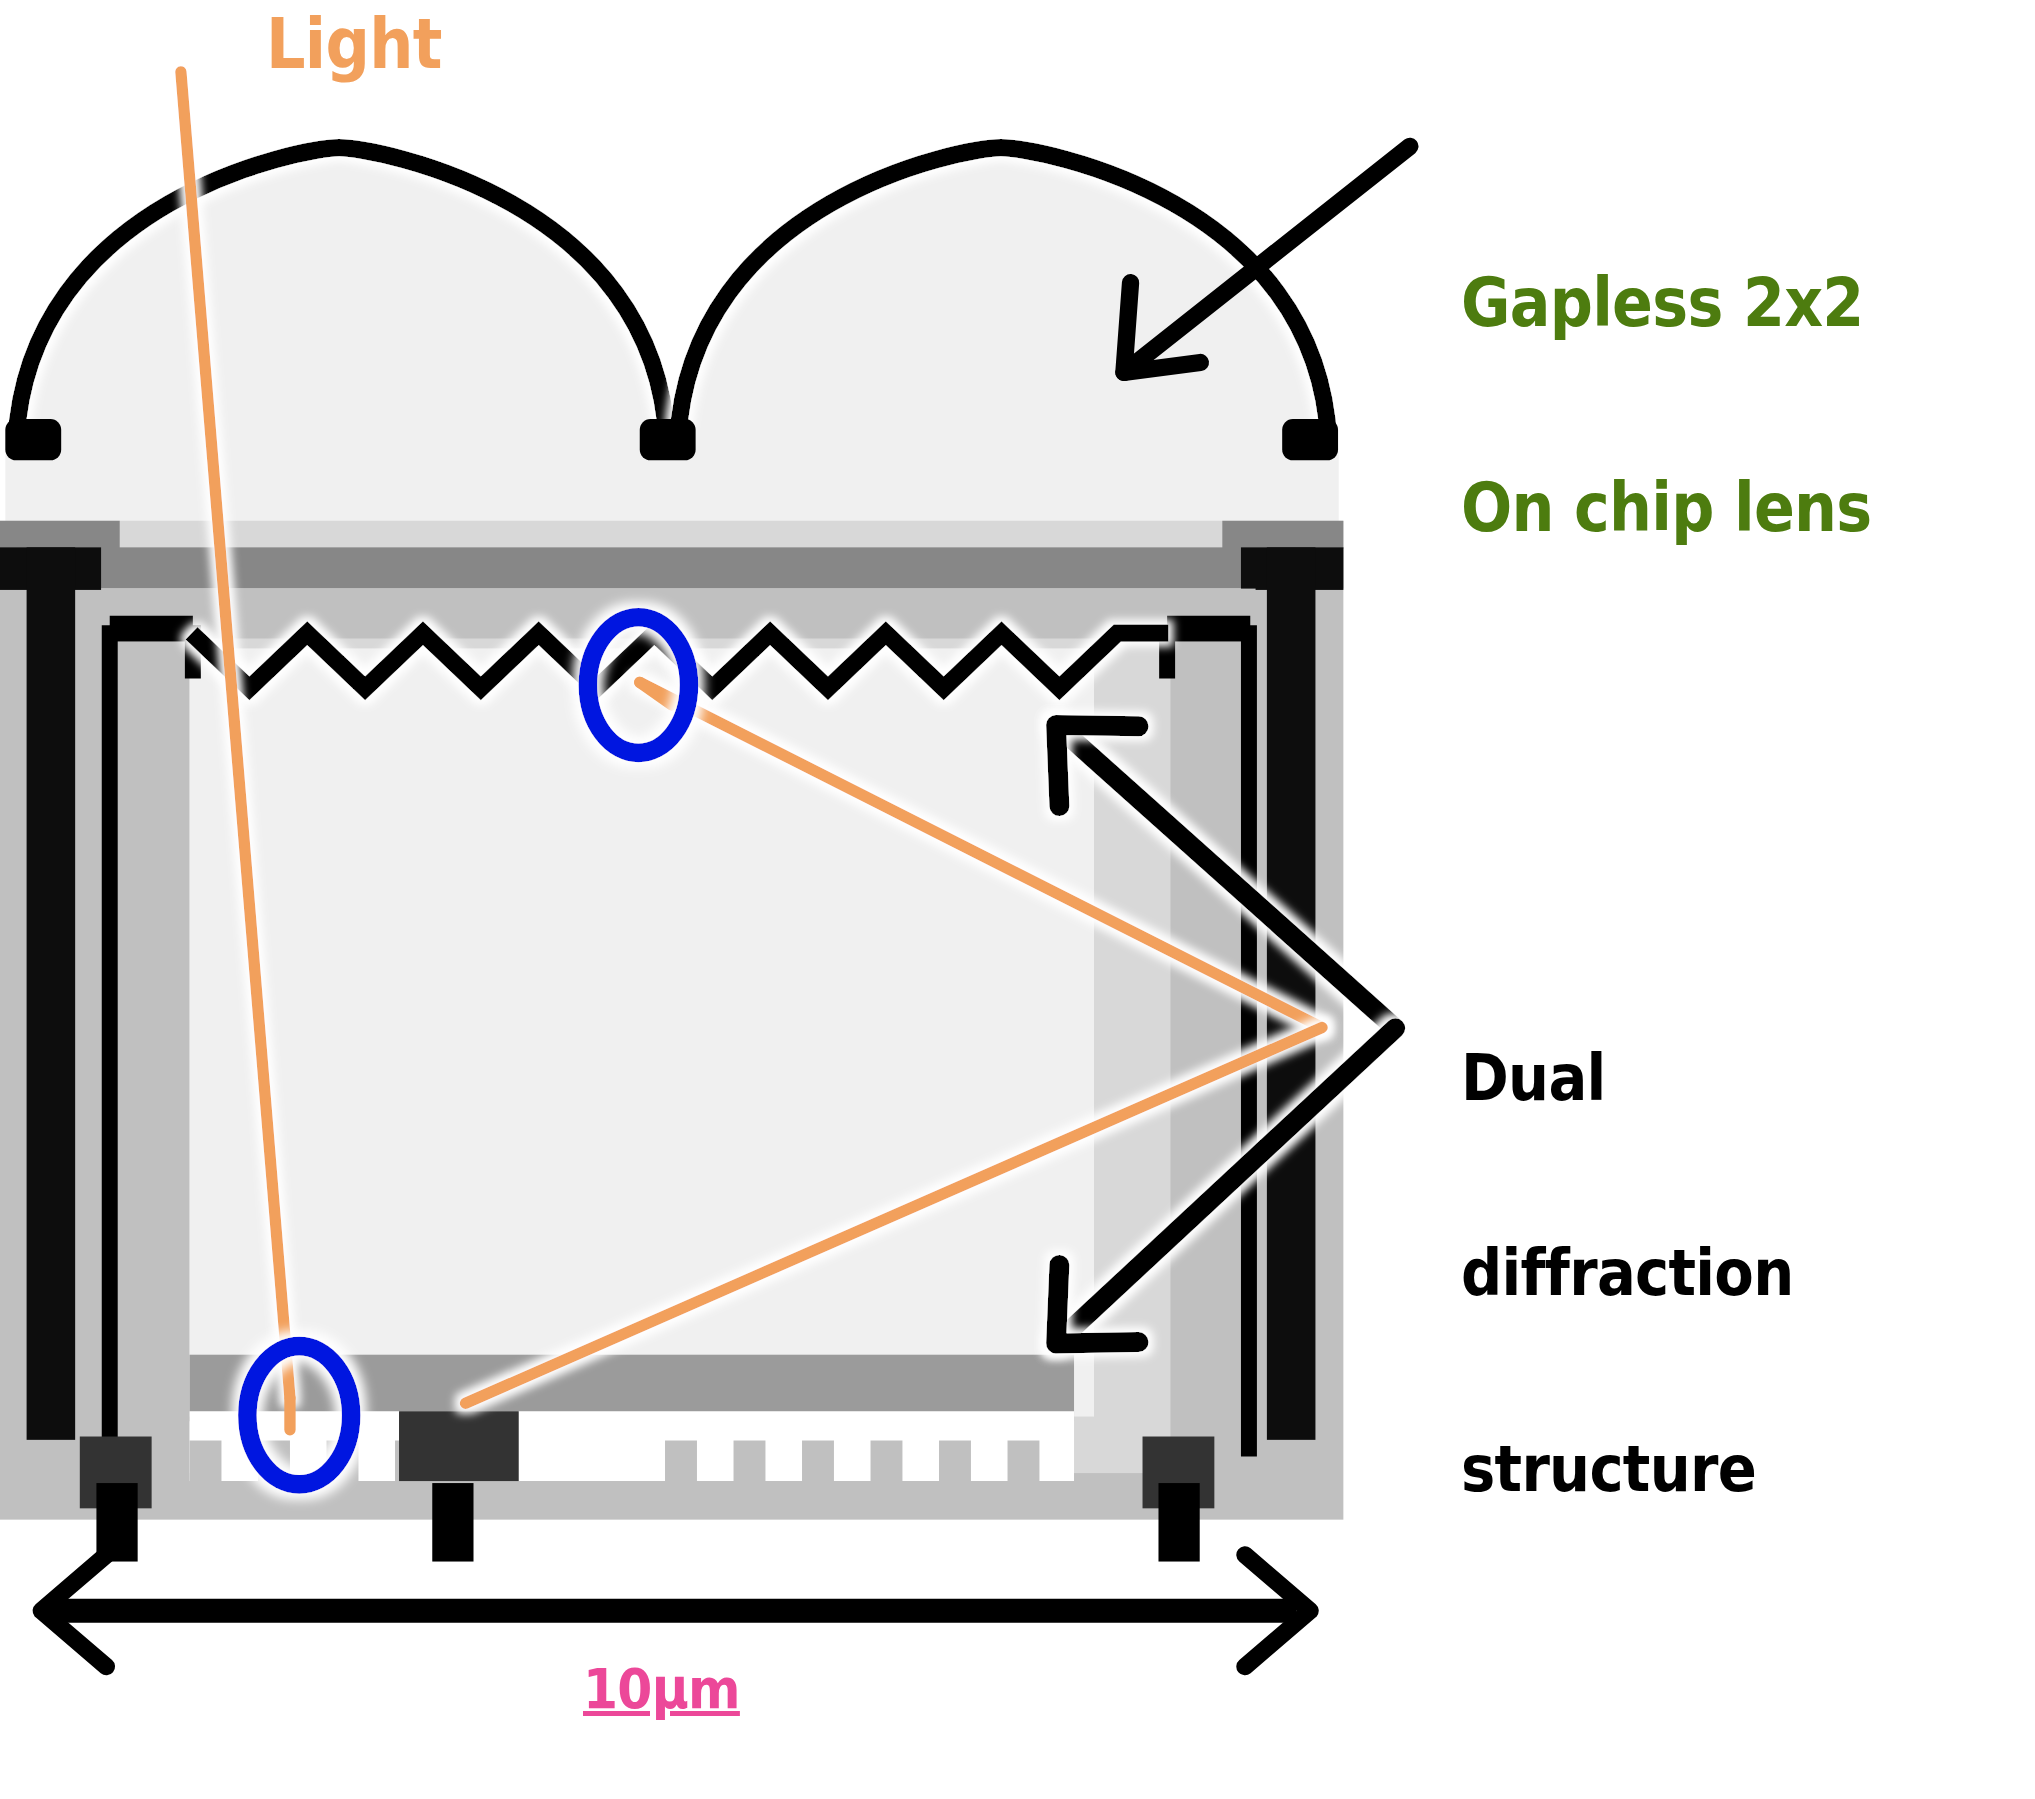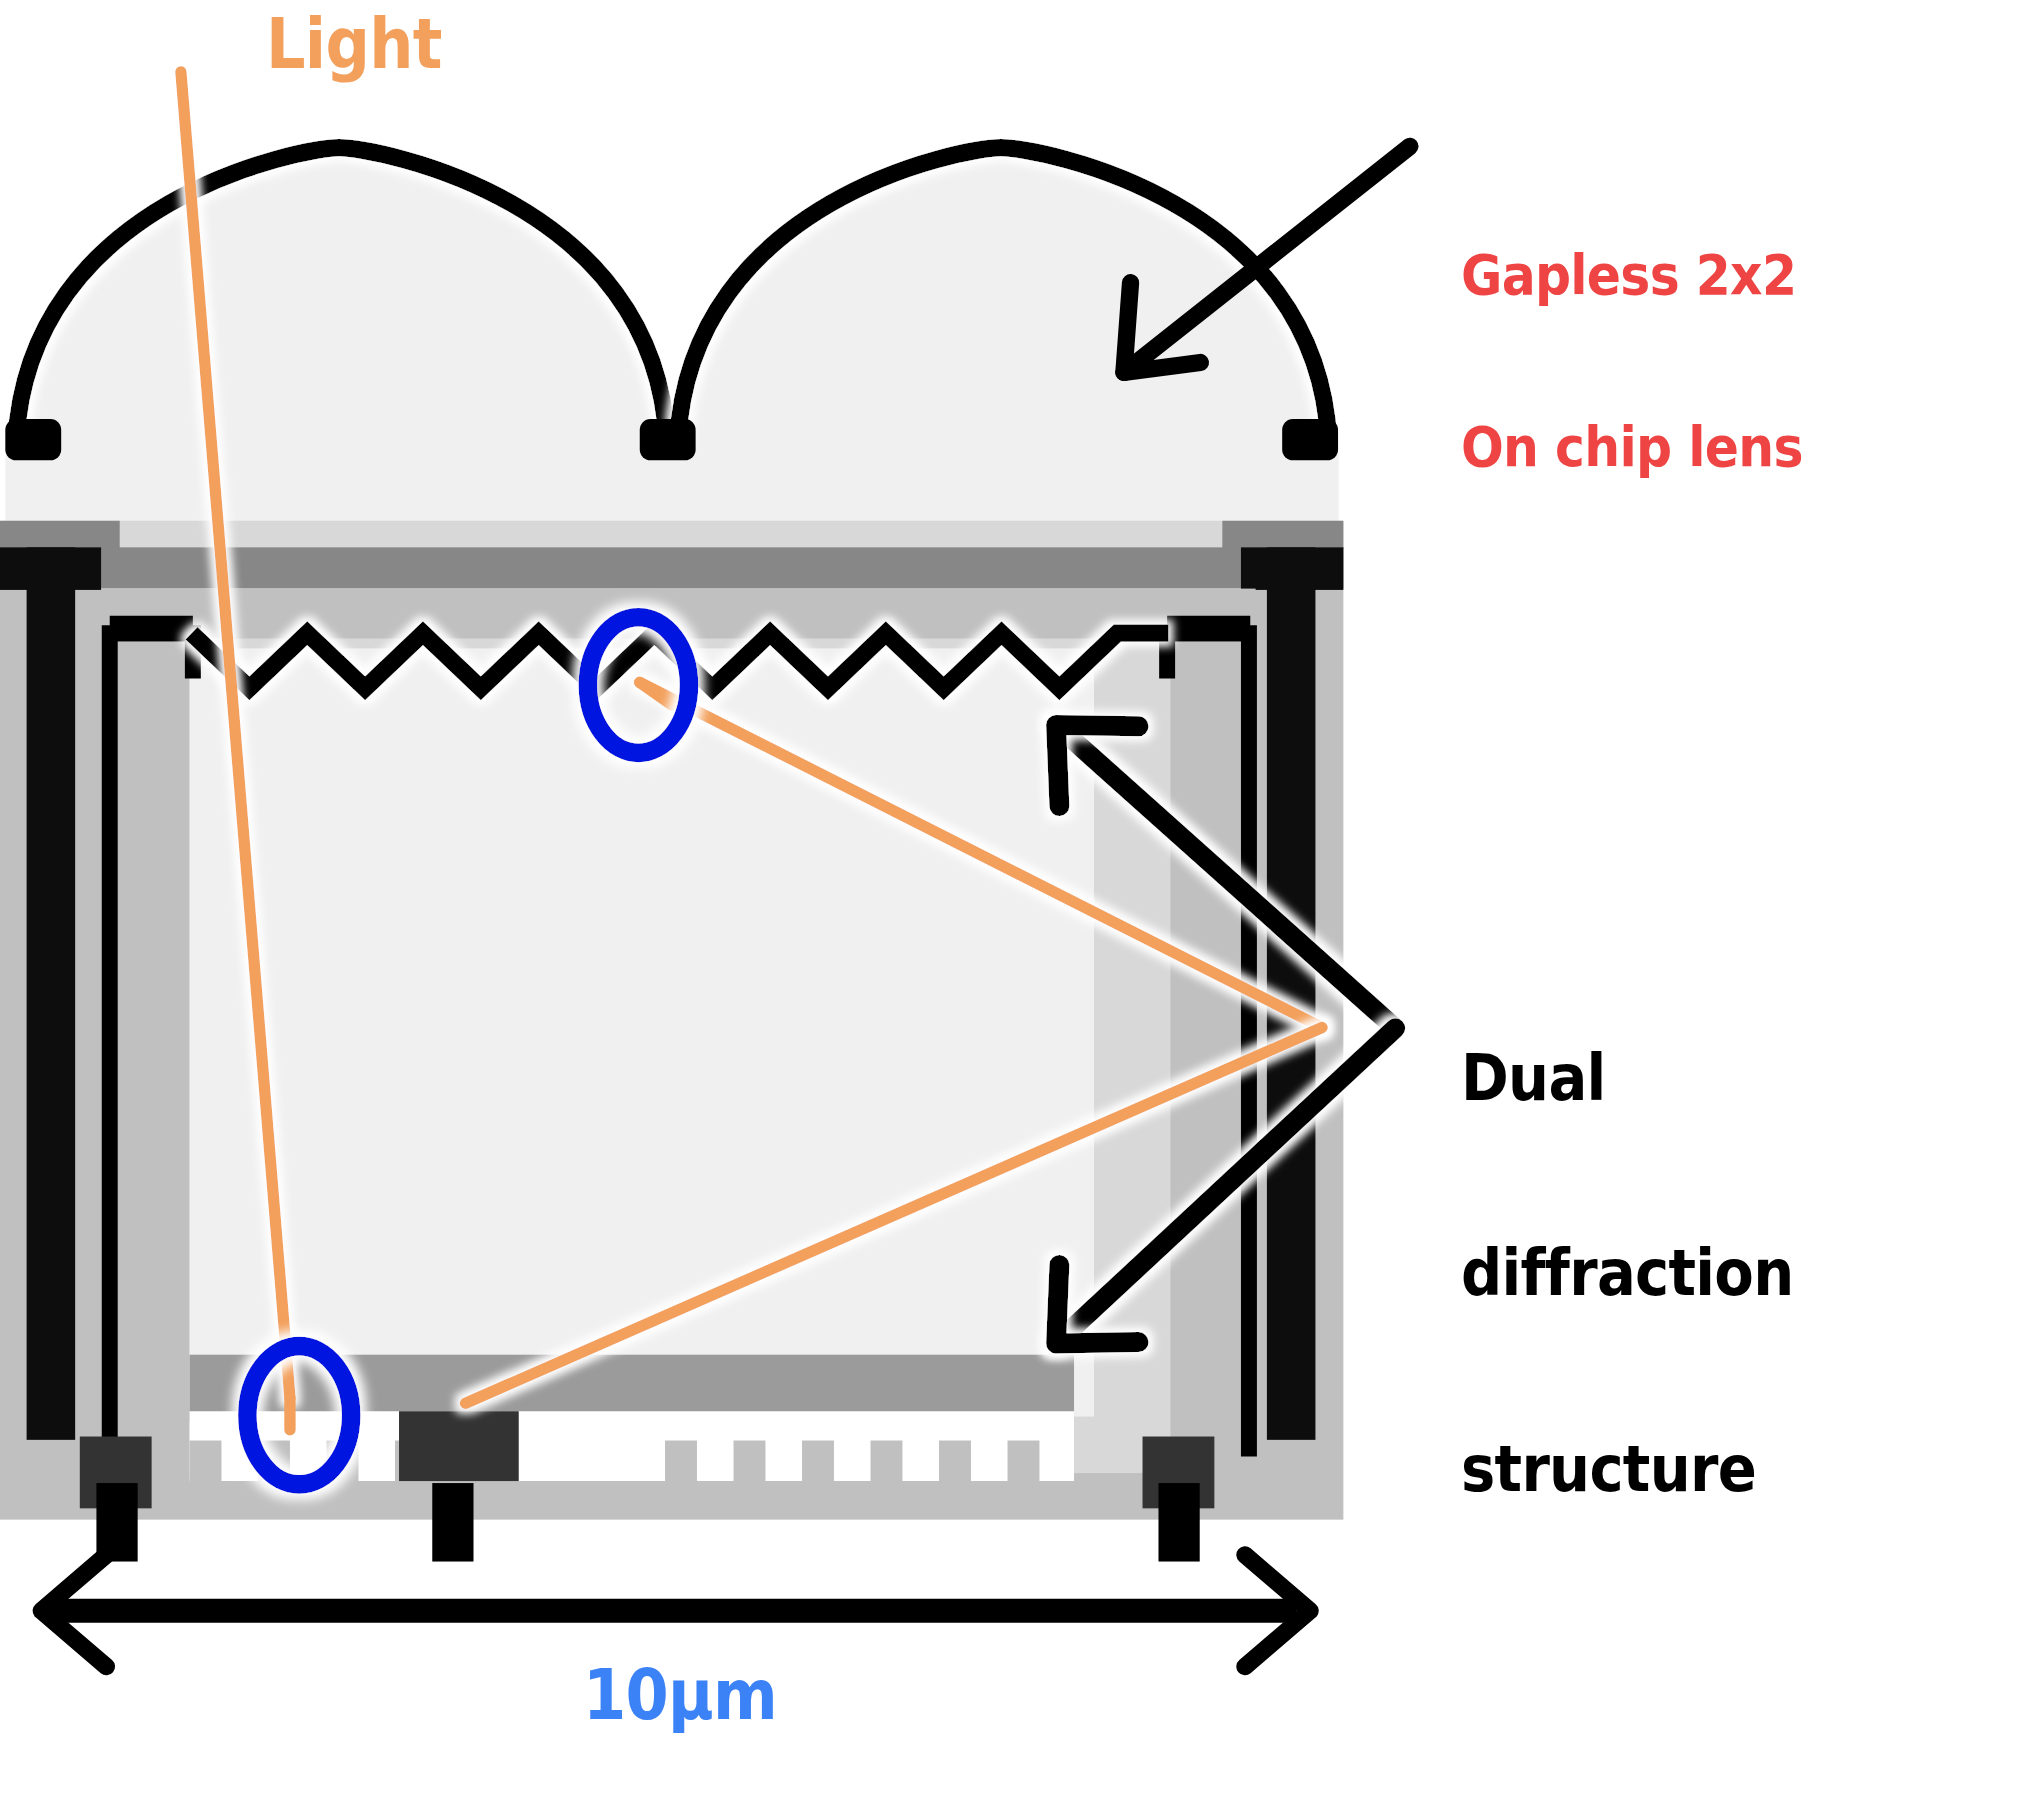--- a/index.html
+++ b/index.html
@@ -38,34 +38,35 @@
   }
   #light-label {
     left: 234px;
     top: 9.3px;
     font-size: 69px;
     color: #f2a05c;
   }
   #lens-label {
     left: 1429px;
     top: 132px;
-    font-size: 56px;
-    color: #ef4444;
+    font-size: 67px;
+    color: #4d7c0f;
   }
   #diffraction-label {
     left: 1429px;
     top: 915px;
     font-size: 64px;
     color: #000000;
   }
   #scale-label {
     left: 551px;
     top: 1660px;
-    font-size: 69px;
-    color: #3b82f6;
+    font-size: 56px;
+    color: #ec4899;
+    text-decoration: underline;
   }
   .lbl span { display: block; }
 </style>
 </head>
 <body>
 
 <div id="stage">
 
   <svg class="diagram" viewBox="0 0 3060 2705" xmlns="http://www.w3.org/2000/svg">
 

